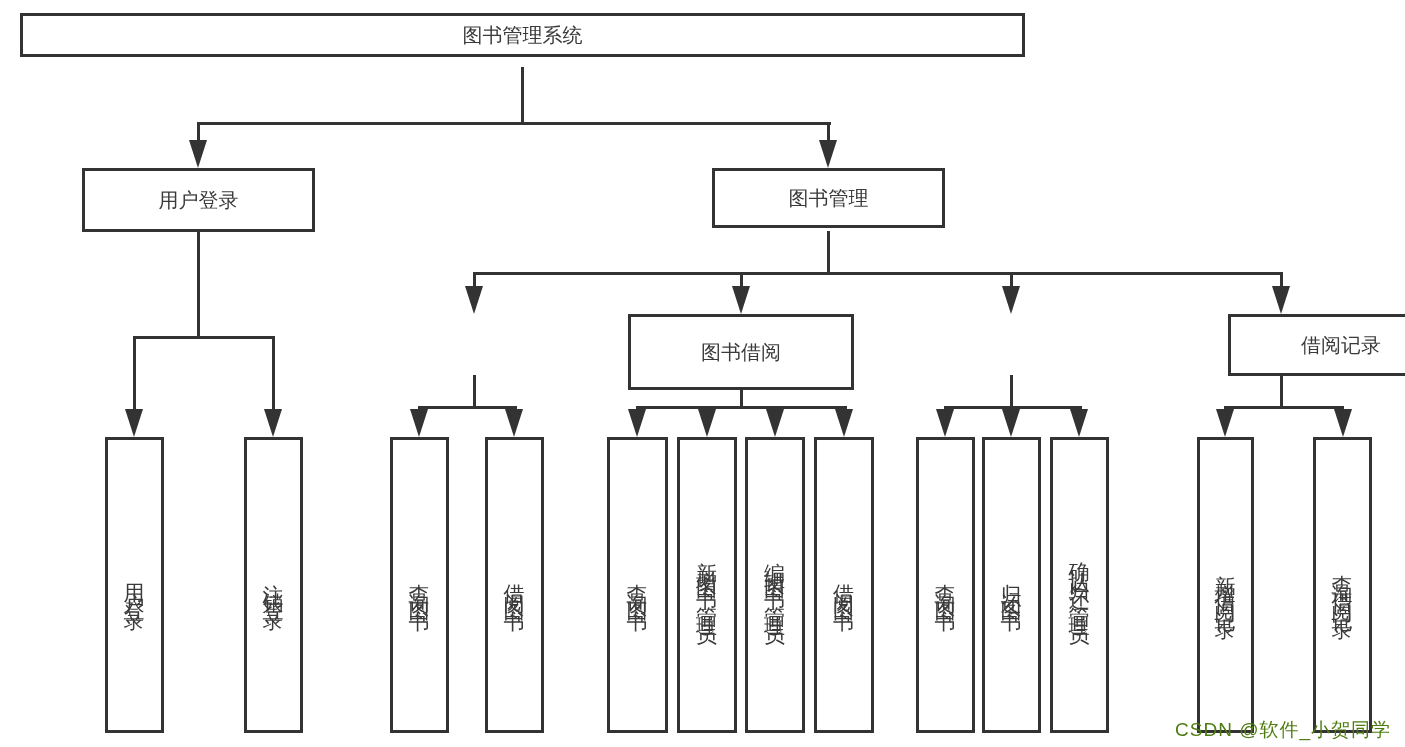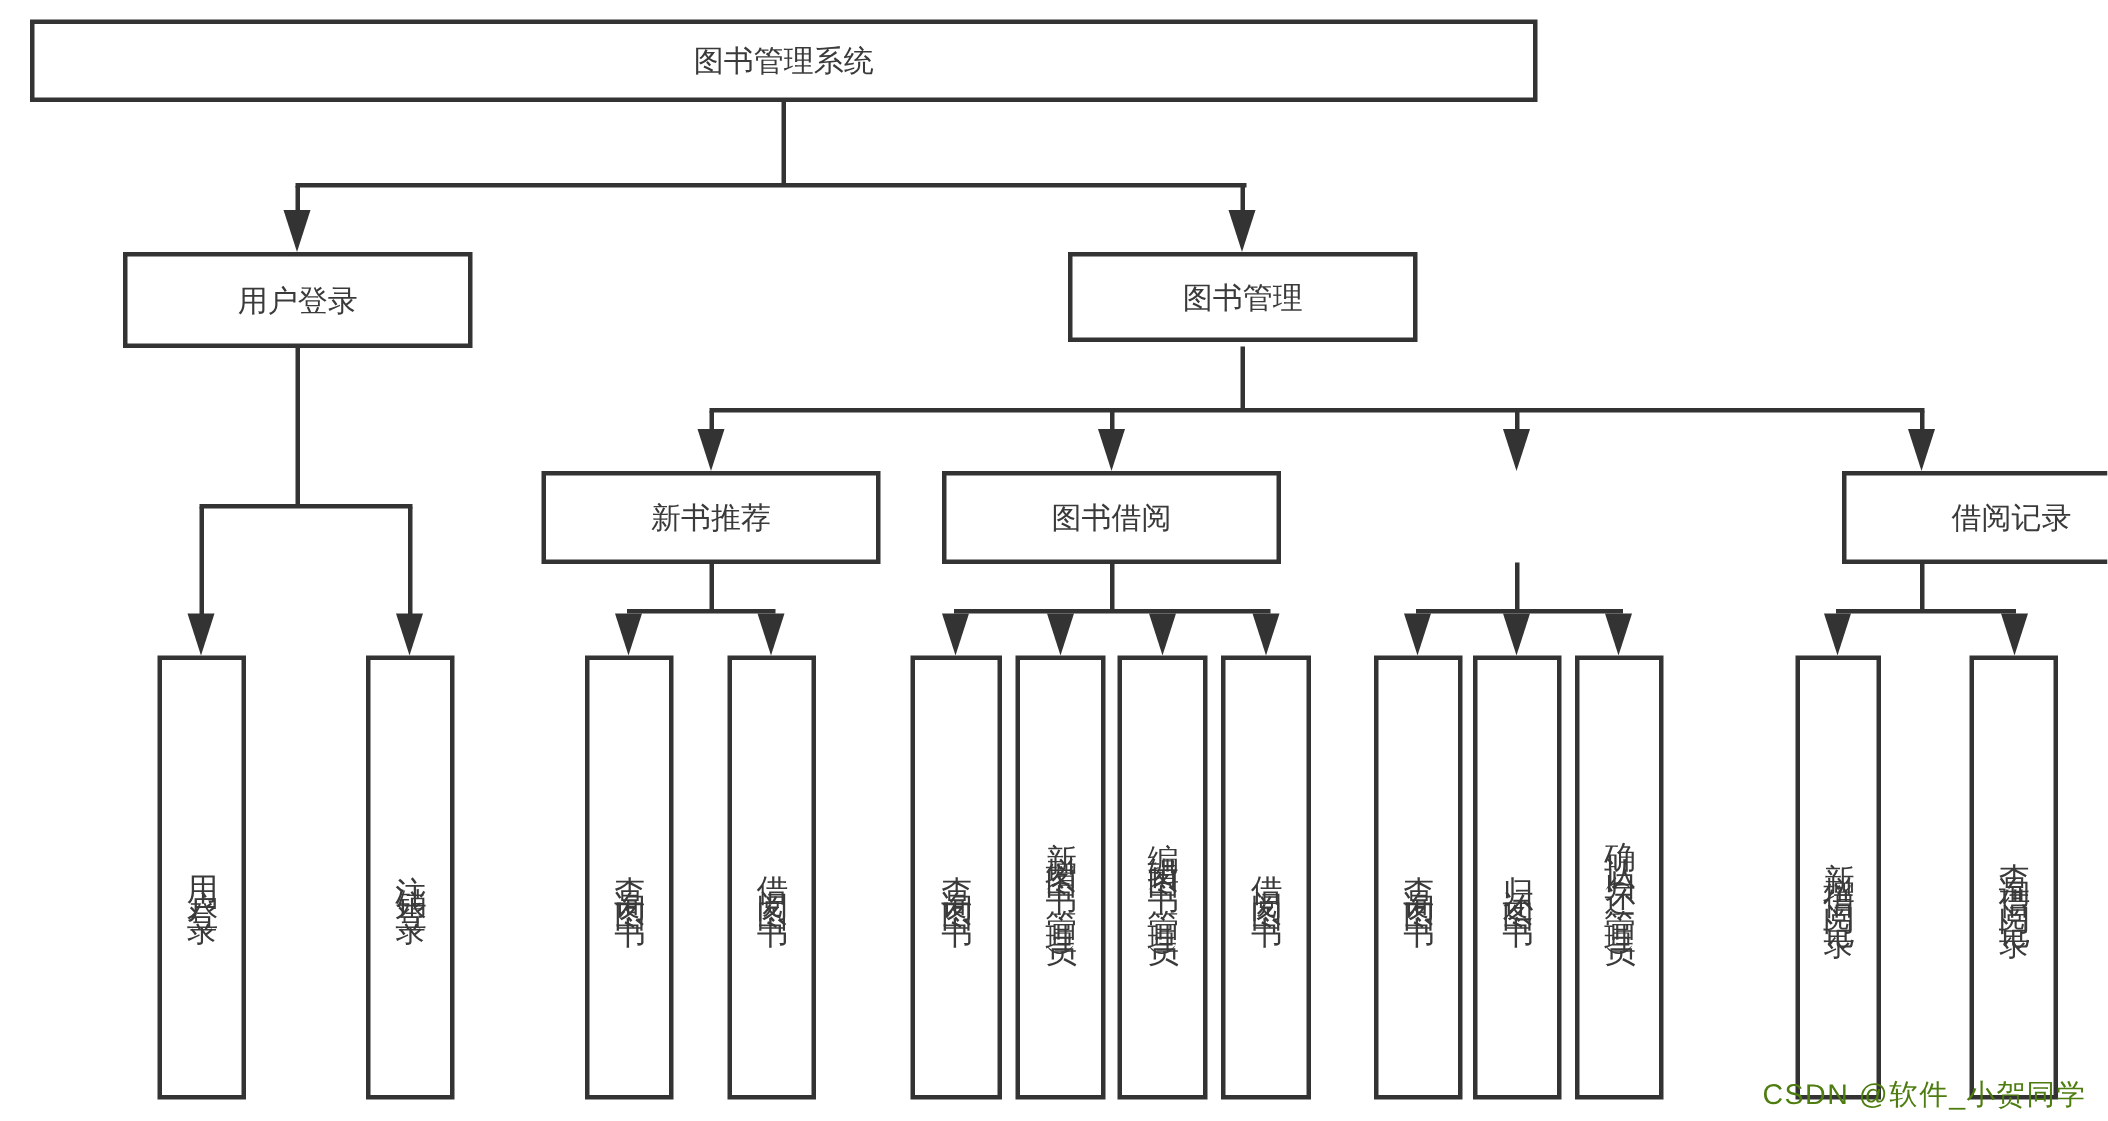--- a/index.html
+++ b/index.html
@@ -75,35 +75,32 @@
   <div class="hline" style="left:944px;top:406px;width:138px"></div>
   <div class="arrow" style="left:936px;top:409px"></div>
   <div class="arrow" style="left:1002px;top:409px"></div>
   <div class="arrow" style="left:1070px;top:409px"></div>
 
   <div class="vline" style="left:1280px;top:375px;height:31px"></div>
   <div class="hline" style="left:1224px;top:406px;width:120px"></div>
   <div class="arrow" style="left:1216px;top:409px"></div>
   <div class="arrow" style="left:1334px;top:409px"></div>
 
-  <div class="box" style="left:20px;top:13px;width:1005px;height:55px">
+  <div class="box" style="left:20px;top:13px;width:1005px;height:44px">
     <span>图书管理系统</span>
   </div>
 
   <div class="box" style="left:82px;top:168px;width:233px;height:64px">
     <span>用户登录</span>
   </div>
   <div class="box" style="left:712px;top:168px;width:233px;height:60px">
     <span>图书管理</span>
   </div>
 
-  <div class="box" style="left:361px;top:314px;width:226px;height:62px">
-    <span>新书推荐</span>
-  </div>
-  <div class="box" style="left:628px;top:314px;width:226px;height:62px">
+  <div class="box" style="left:628px;top:314px;width:226px;height:76px">
     <span>图书借阅</span>
   </div>
   <div class="box" style="left:1228px;top:314px;width:226px;height:62px">
     <span>借阅记录</span>
   </div>
 
   <div class="box" style="left:105px;top:437px;width:59px;height:296px">
     <span class="vtext">用户登录</span>
   </div>
   <div class="box" style="left:244px;top:437px;width:59px;height:296px">

